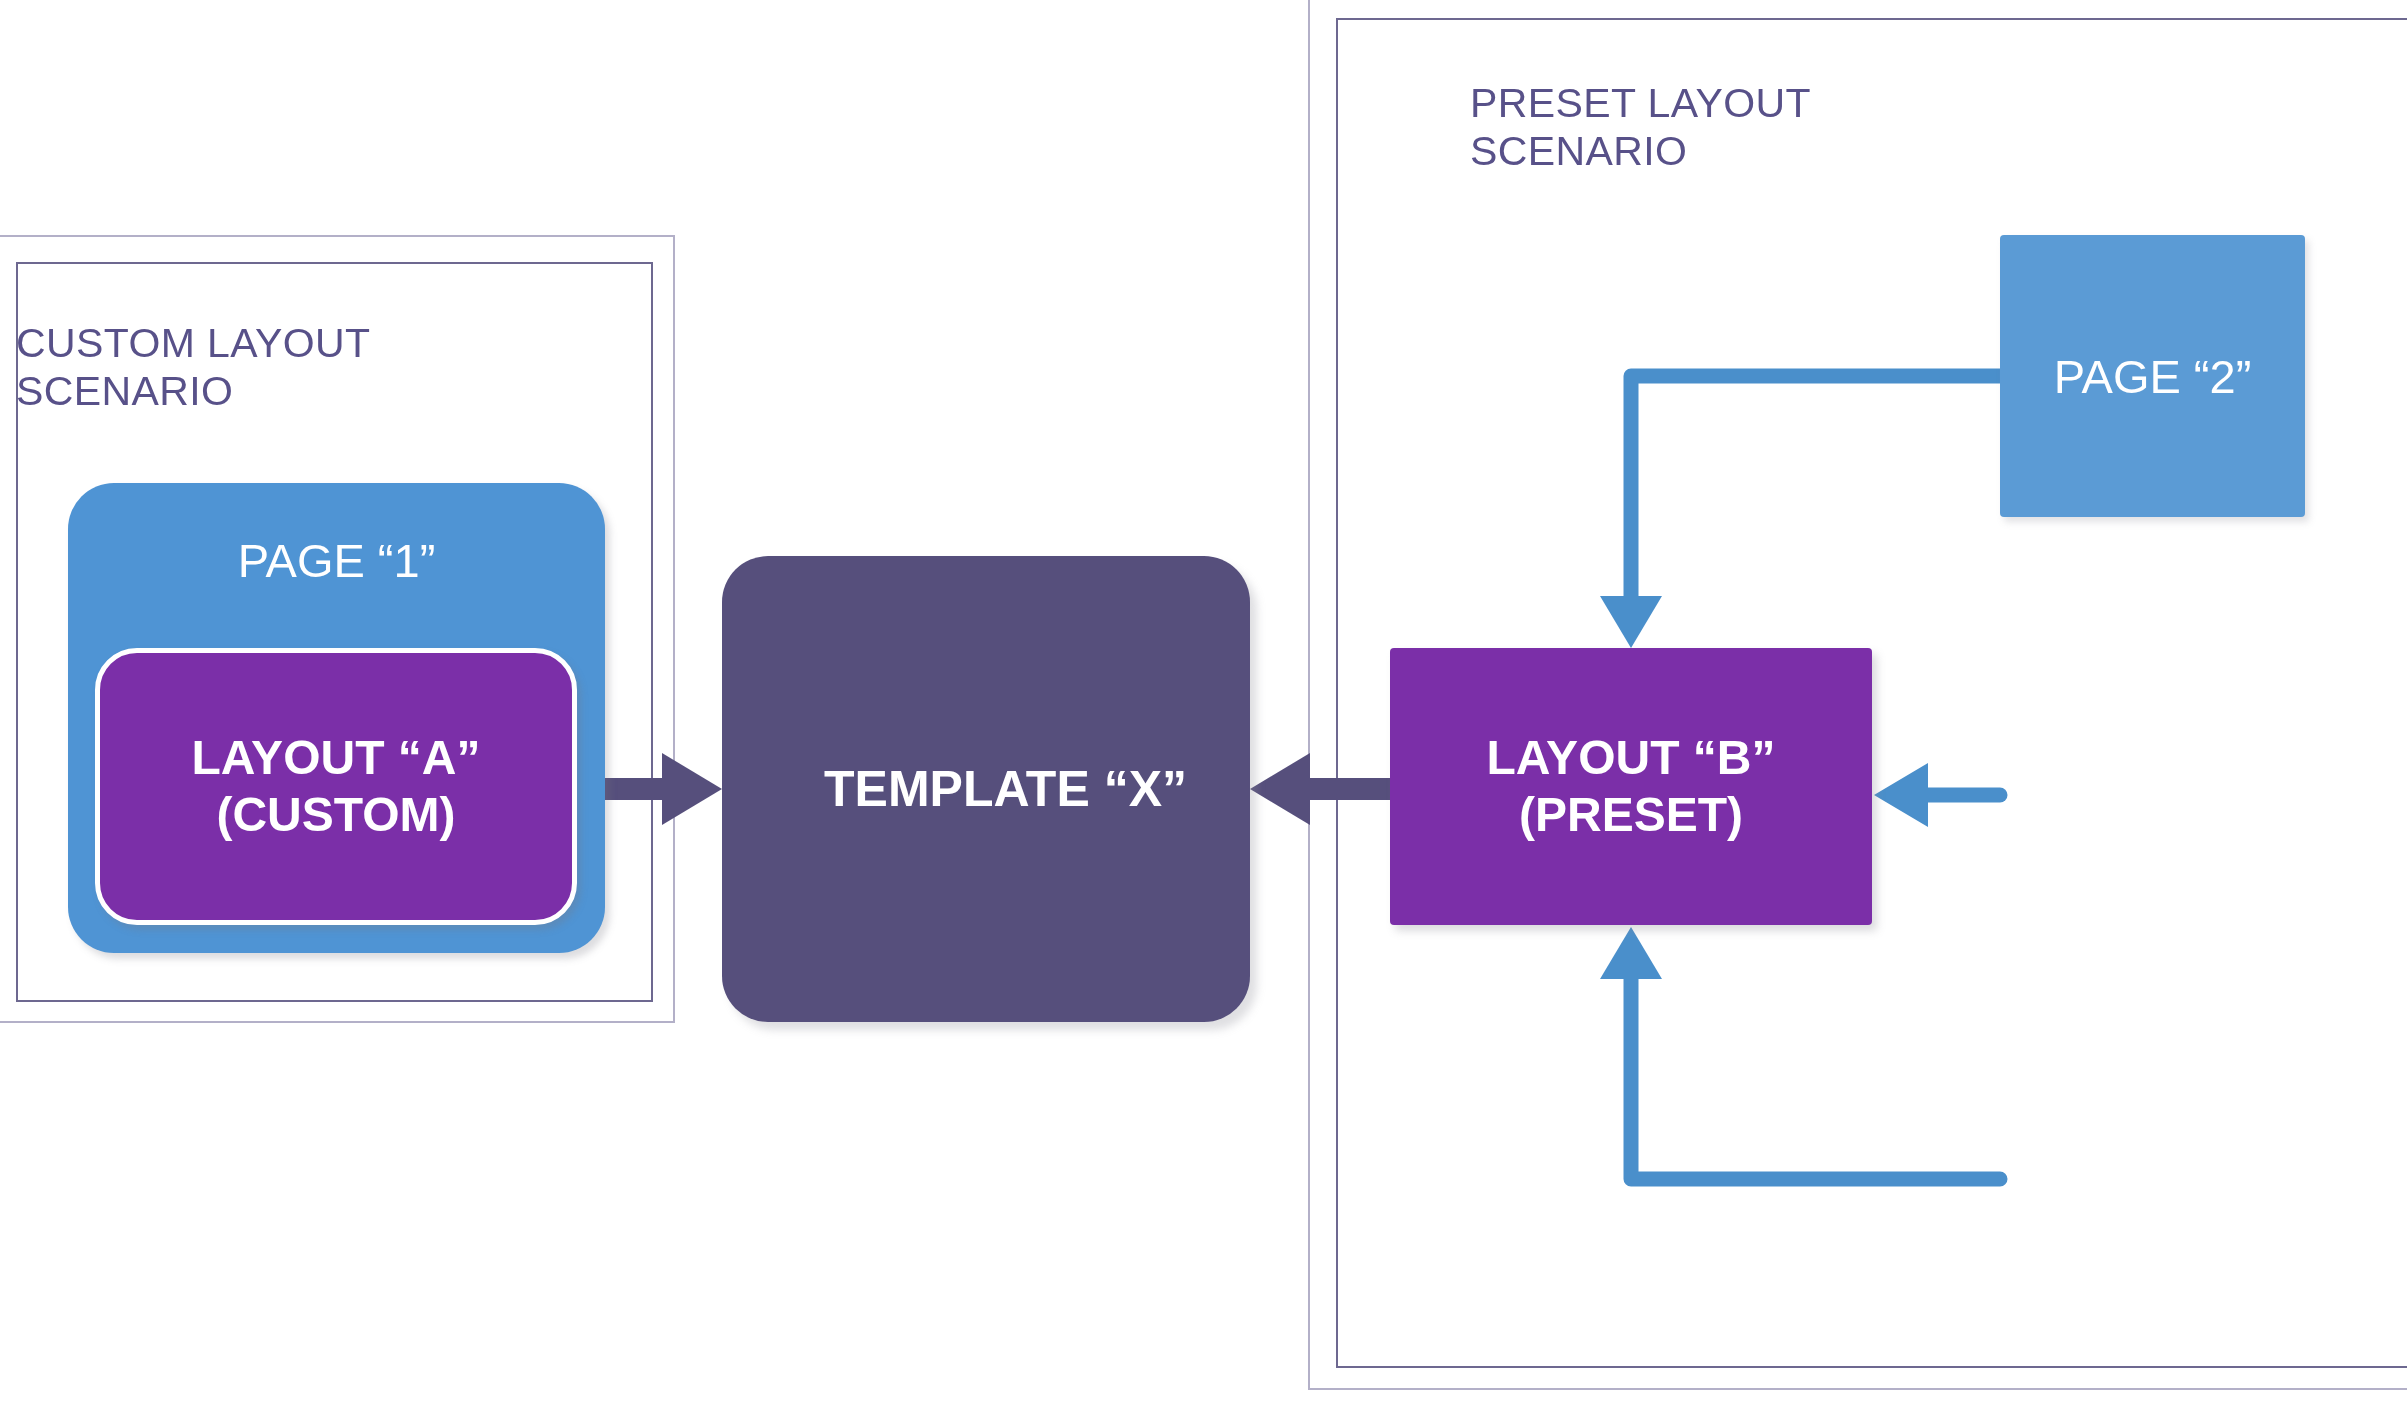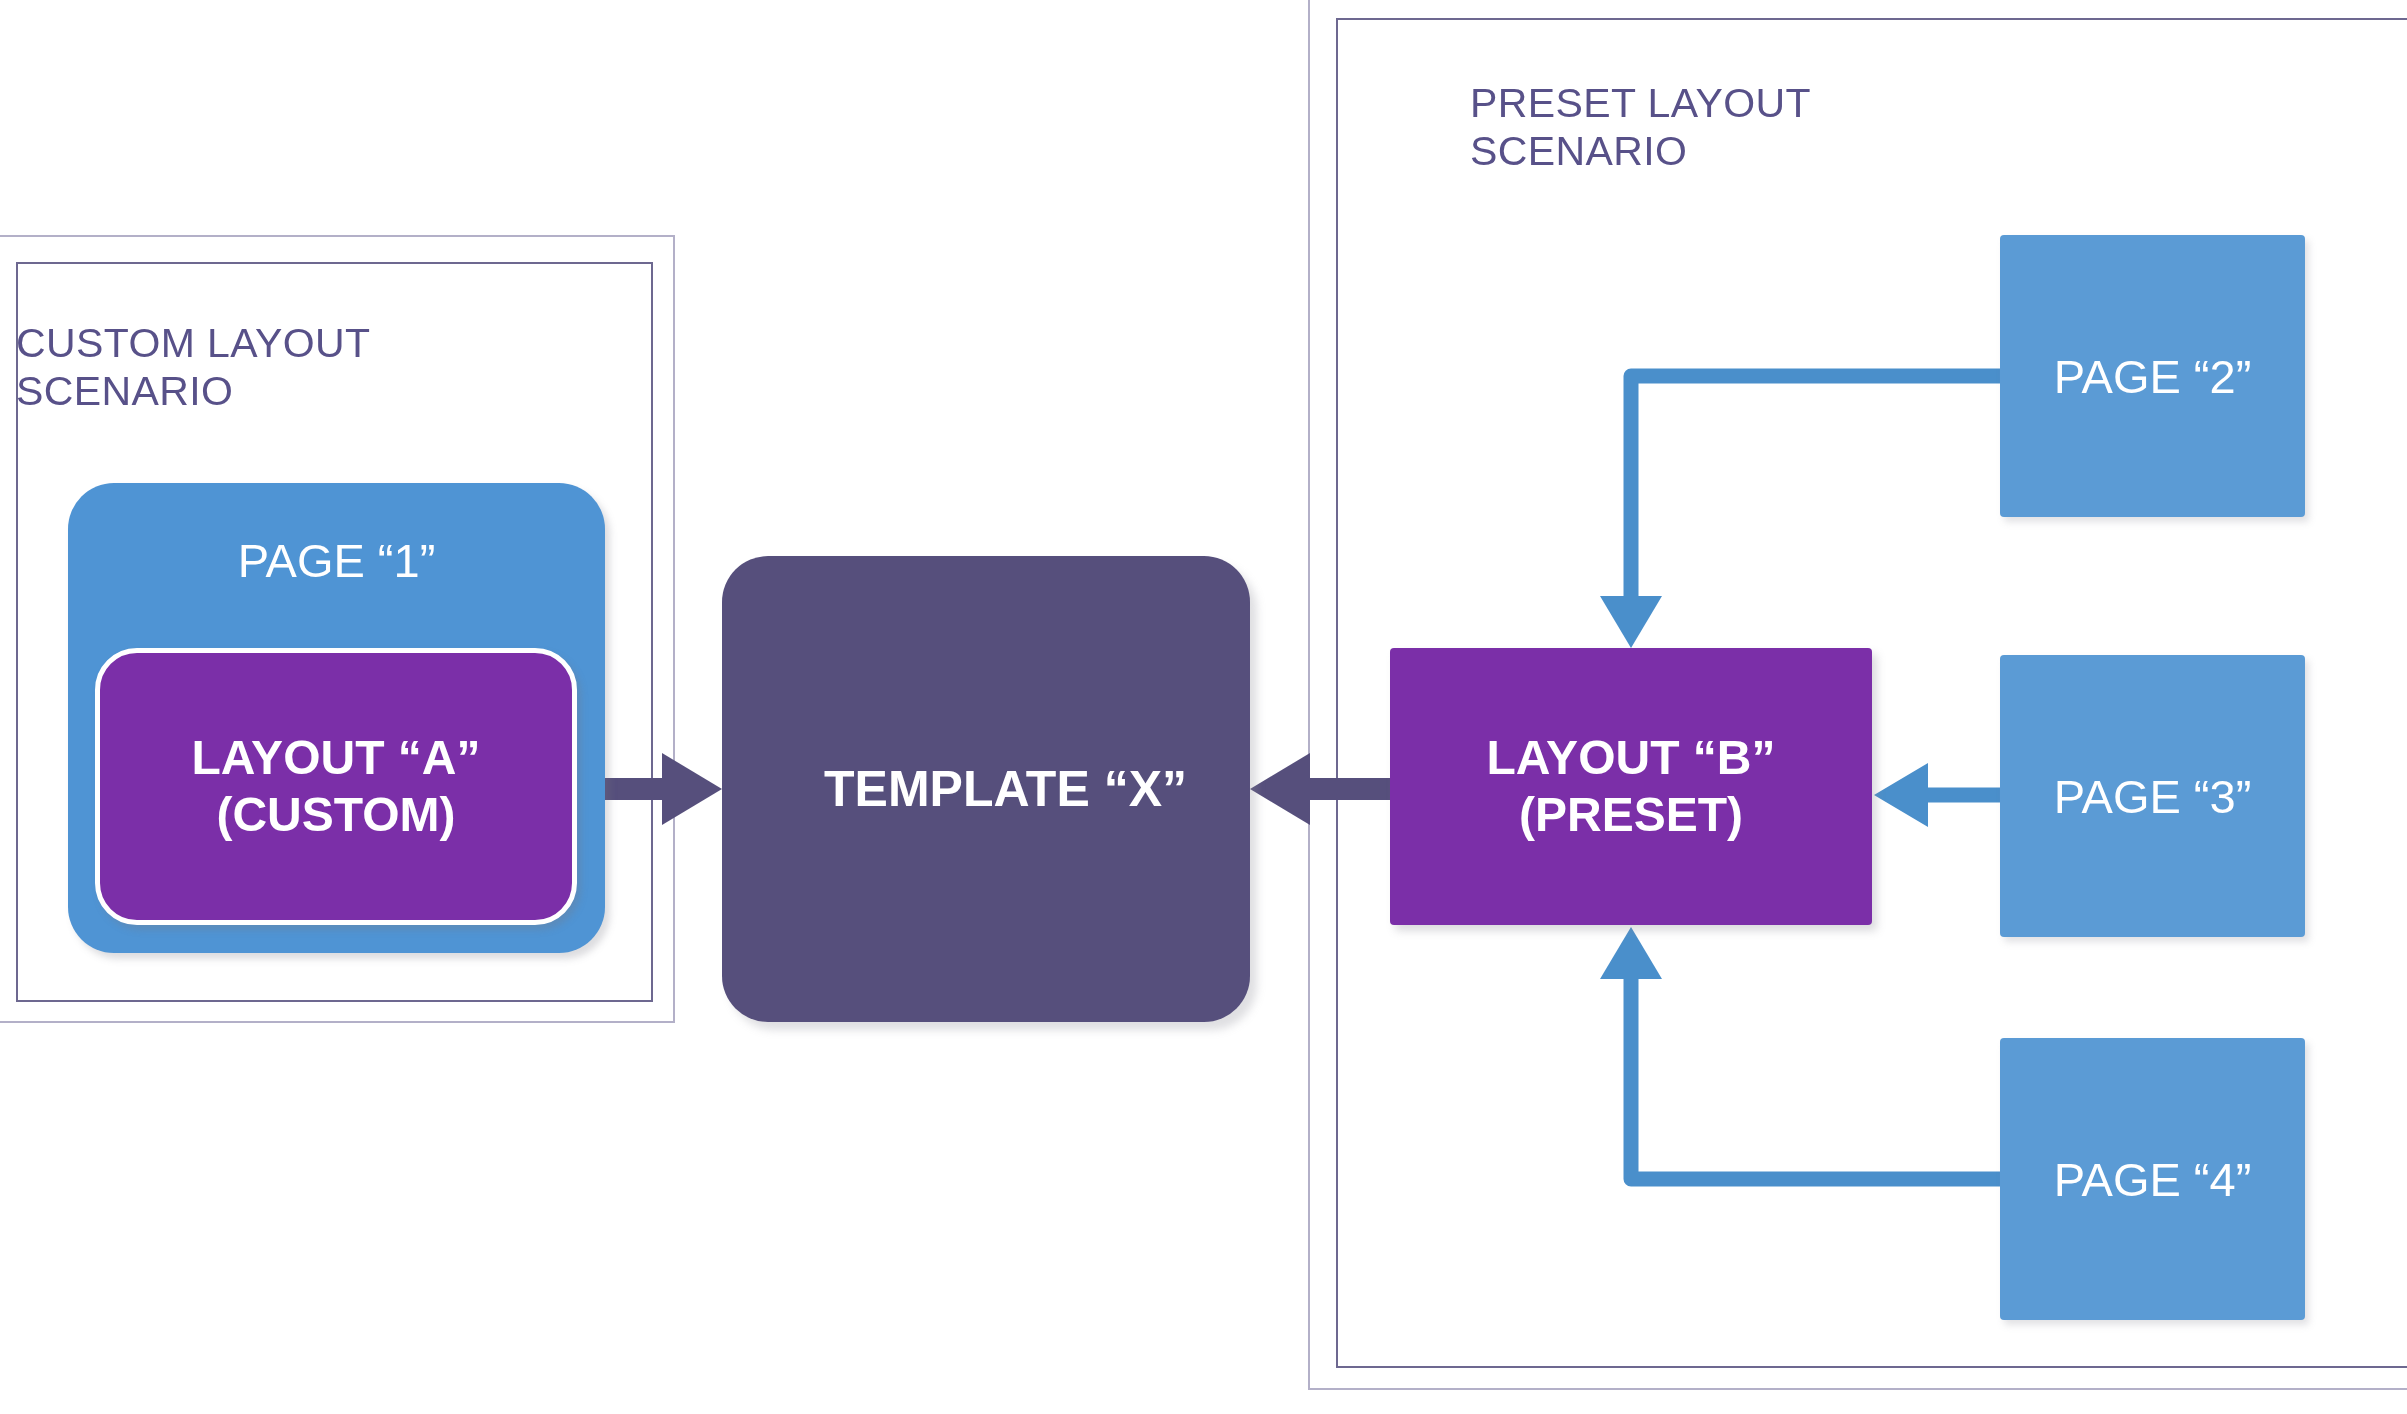--- a/index.html
+++ b/index.html
@@ -175,17 +175,15 @@
   <div class="rbox" id="layout-a-box">LAYOUT “A”
 (CUSTOM)</div>
 
   <div class="rbox" id="template-x-box">TEMPLATE “X”</div>
 
   <div class="rbox" id="layout-b-box">LAYOUT “B”
 (PRESET)</div>
 
   <div class="rbox page-box" id="page-2-box">PAGE “2”</div>
 
-  <div class="rbox page-box" id="page-3-box">PAGE “3”</div>
 
-  <div class="rbox page-box" id="page-4-box">PAGE “4”</div>
 
 </div>
 
 </body></html>

